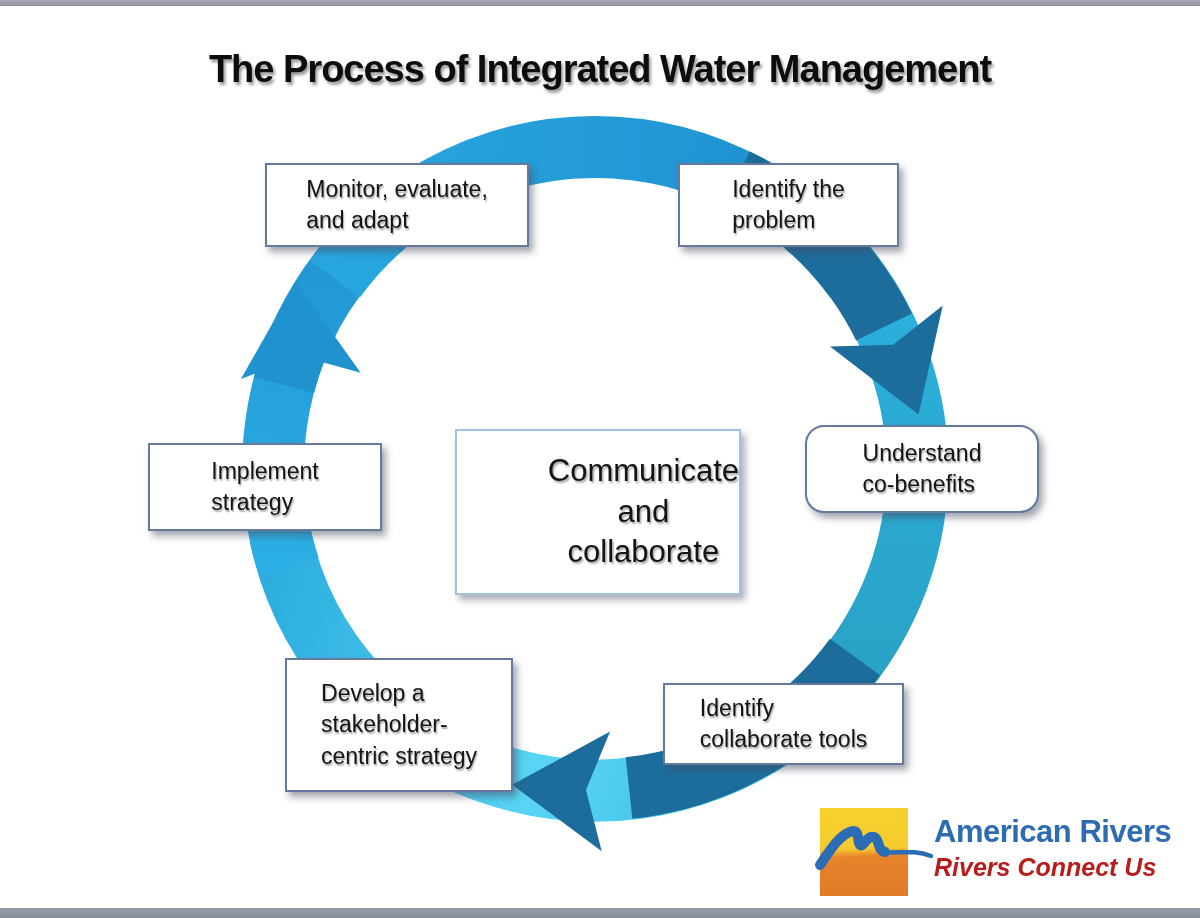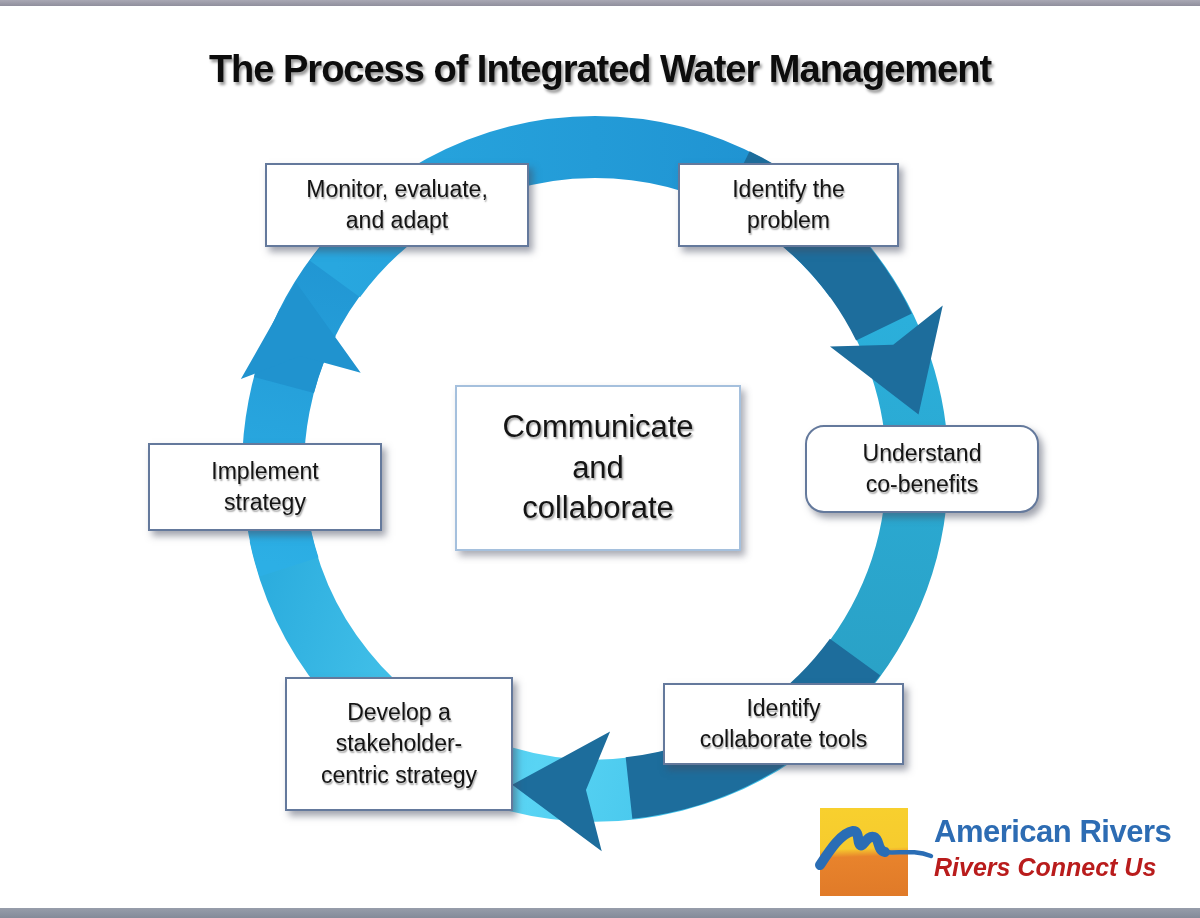--- a/index.html
+++ b/index.html
@@ -15,49 +15,49 @@
     font-size:38px;font-weight:bold;letter-spacing:-1px;color:#0d0d0d;
     text-shadow:2px 3px 3px rgba(0,0,0,0.4);
   }
   .ring-svg{position:absolute;left:0;top:0;z-index:1;}
   .step-box{
     position:absolute;z-index:2;background:#ffffff;
     border:2px solid #64799c;box-shadow:4px 5px 7px rgba(70,75,95,0.5);
     display:flex;align-items:center;justify-content:center;
   }
   .step-label{
-    white-space:pre-line;text-align:center;color:#141414;
+    white-space:pre-line;text-align:left;color:#141414;
     font-size:23px;line-height:1.35;
     text-shadow:1px 1.5px 1.5px rgba(0,0,0,0.35);
   }
   .center-box{
     position:absolute;z-index:2;background:#ffffff;
     border:2px solid #a5c0dd;box-shadow:4px 5px 7px rgba(70,75,95,0.45);
-    display:flex;align-items:center;justify-content:center;
+    display:flex;align-items:center;justify-content:flex-end;margin-top:44px;
   }
   .center-label{
     white-space:pre-line;text-align:center;color:#141414;
     font-size:31px;line-height:1.32;
     text-shadow:1.5px 2px 2px rgba(0,0,0,0.35);
   }
   .logo{position:absolute;z-index:2;left:820px;top:808px;display:flex;align-items:flex-start;}
   .logo-mark{
     position:relative;width:88px;height:88px;
     background:linear-gradient(178deg,#f8d02e 0%,#f6cb2e 46%,#e8832c 55%,#e07a28 100%);
   }
   .logo-mark svg{position:absolute;left:-3px;top:0;overflow:visible;}
   .logo-text{margin-left:26px;padding-top:6px;}
   .logo-name{font-size:31px;font-weight:bold;color:#2d6cb3;letter-spacing:-0.5px;}
   .logo-tagline{font-size:25px;font-weight:bold;font-style:italic;color:#b91c1c;margin-top:3px;}
   
   .b-monitor{left:265px;top:163px;width:260px;height:80px;}
   .b-problem{left:678px;top:163px;width:217px;height:80px;}
   .b-understand{left:805px;top:425px;width:230px;height:84px;border-radius:19px;}
   .b-tools{left:663px;top:683px;width:237px;height:78px;}
-  .b-develop{left:285px;top:658px;width:224px;height:130px;margin-top:19px;}
+  .b-develop{left:285px;top:658px;width:224px;height:130px;}
   .b-implement{left:148px;top:443px;width:230px;height:84px;}
   .b-center{left:455px;top:385px;width:282px;height:162px;}
 </style>
 </head>
 <body>
 
 <div class="slide">
   <div class="edge-bar top"></div>
 
   <div class="title">The Process of Integrated Water Management</div>

